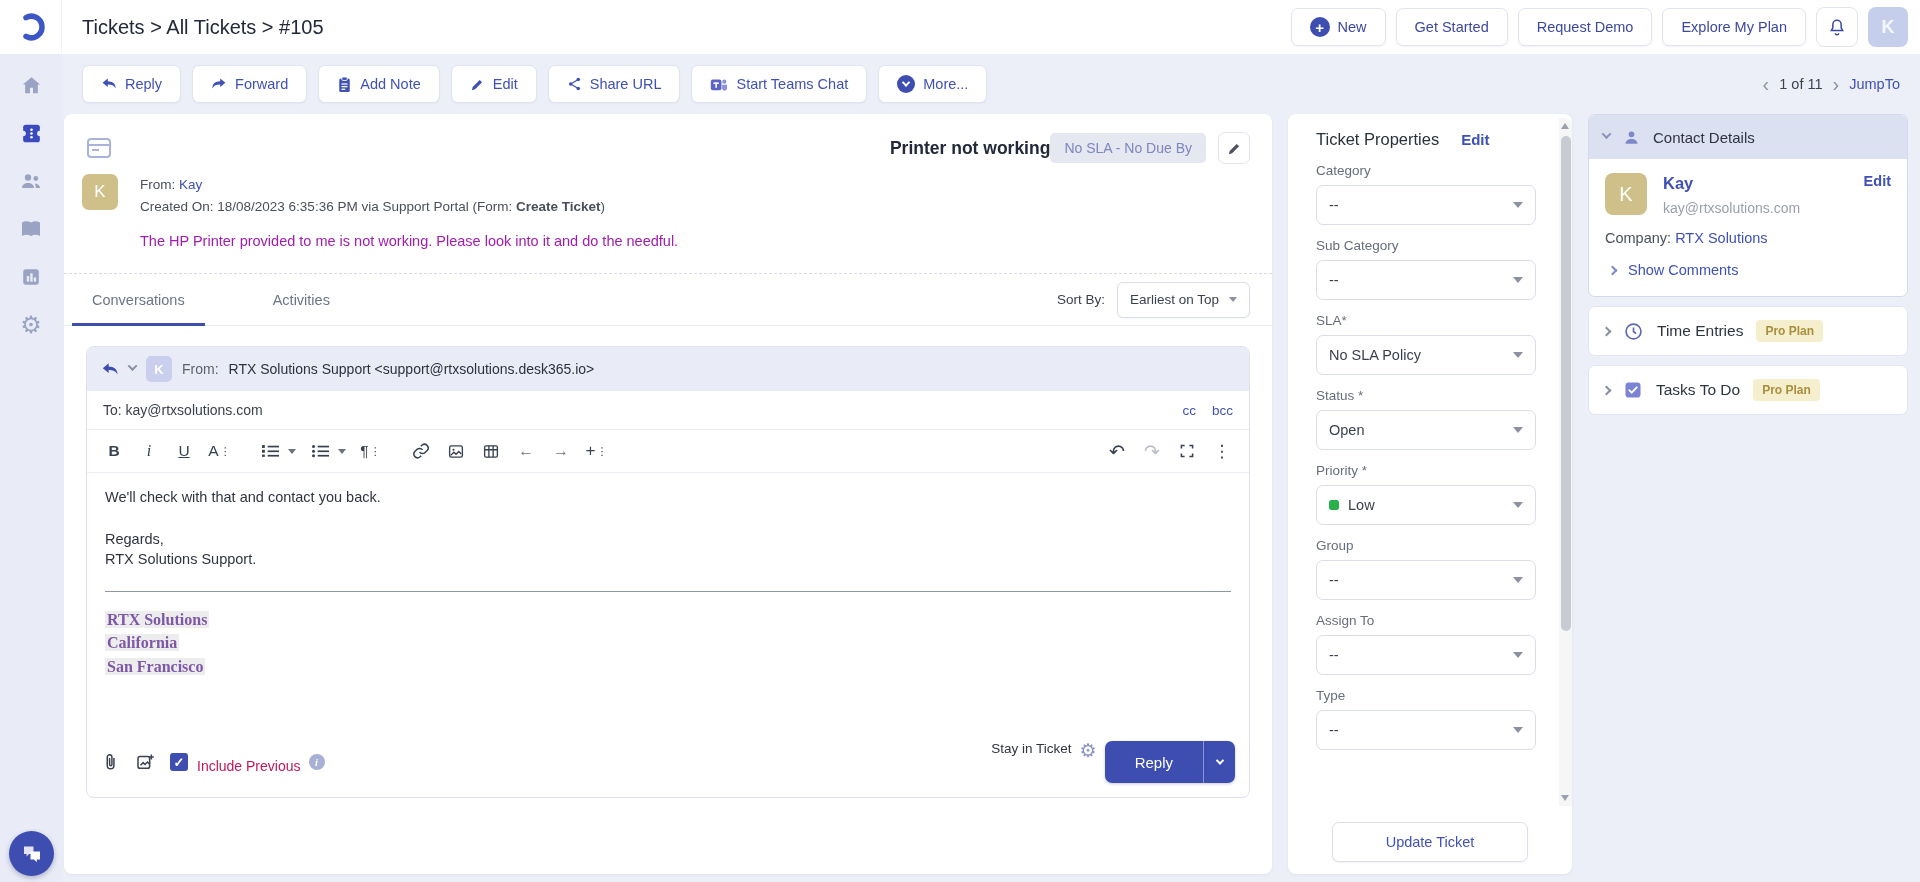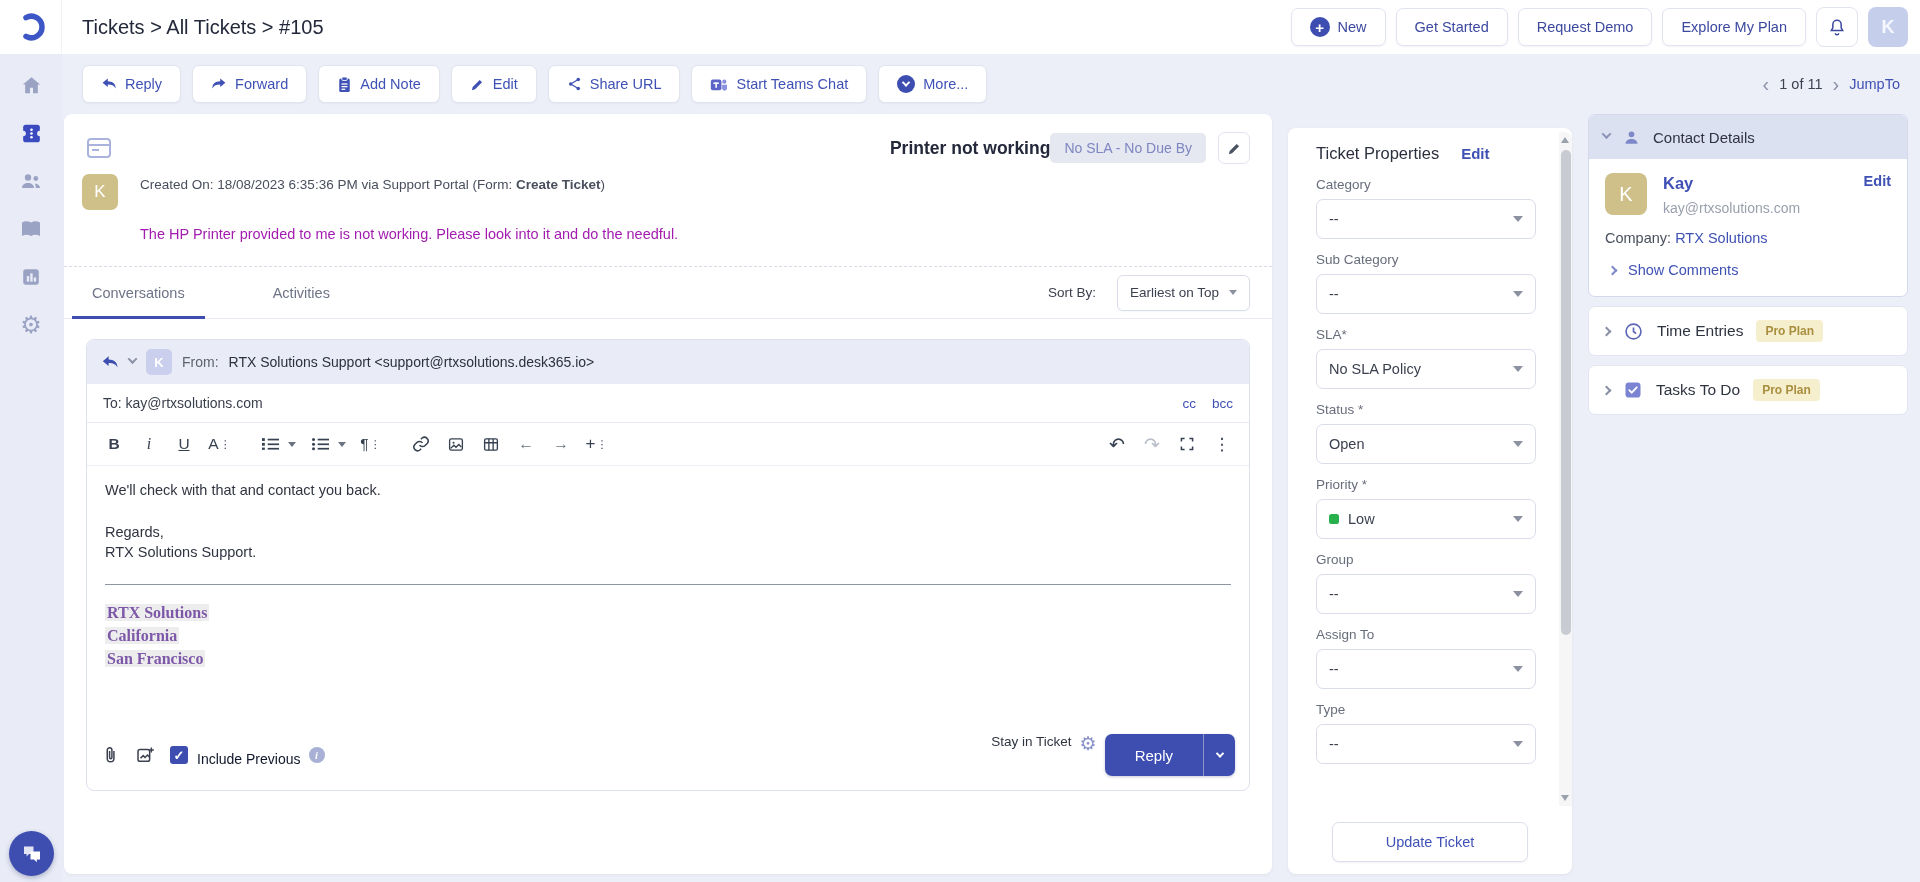--- a/index.html
+++ b/index.html
@@ -49,21 +49,21 @@
   .from-row { display:flex; padding:6px 22px 0 18px; }
   .avatar-tan { width:36px; height:36px; border-radius:7px; background:#cfc089; color:#fff; font-size:17px; font-weight:500; display:flex; align-items:center; justify-content:center; flex:none; }
   .from-meta { margin-left:22px; font-size:13.5px; color:#4a4f5e; line-height:1.6; }
   .from-meta .name { color:#3f51b5; cursor:pointer; }
   .ticket-body { padding:16px 22px 24px 76px; font-size:14.5px; color:#a21caf; border-bottom:1px dashed #d8dbe5; }
 
   
   .tabs-row { display:flex; align-items:center; padding:0 22px; height:52px; border-bottom:1px solid #e8eaf2; }
   .tab { font-size:14.5px; color:#6e7487; padding:0 6px; margin-right:76px; height:52px; display:flex; align-items:center; position:relative; cursor:pointer; }
   .tab.active::after { content:""; position:absolute; left:-14px; right:-14px; bottom:0; height:3px; background:#3d4eb0; }
-  .sort-wrap { margin-left:auto; display:flex; align-items:center; gap:21px; font-size:13.5px; color:#3a3f4d; }
+  .sort-wrap { margin-left:auto; display:flex; align-items:center; gap:12px; font-size:13.5px; color:#3a3f4d; }
   .sort-select { display:flex; align-items:center; gap:10px; height:36px; padding:0 12px; border:1px solid #d9dde9; border-radius:6px; background:#fff; font-size:13.5px; color:#3c4150; cursor:pointer; box-shadow:0 1px 2px rgba(30,40,90,.04); }
   .sort-select .caret { border-top-width:5px; border-left-width:4px; border-right-width:4px; }
 
   
   .compose { margin:20px 22px; border:1px solid #dde1ee; border-radius:8px; overflow:hidden; }
   .compose-head { background:#e9ecf6; display:flex; align-items:center; gap:10px; padding:9px 14px; }
   .compose-head .avatar-sm { width:26px; height:26px; border-radius:5px; background:#c9cfec; color:#fff; font-size:13px; font-weight:600; display:flex; align-items:center; justify-content:center; }
   .compose-head .from-lbl { font-size:14px; color:#5c6270; }
   .compose-head .from-val { font-size:14px; color:#2c3140; }
   .to-row { display:flex; align-items:center; padding:11px 16px; border-bottom:1px solid #e7eaf1; font-size:14px; color:#3a3f4c; }
@@ -81,31 +81,31 @@
   .tbtn.disabled { color:#b9bec9; }
   .ed-content { padding:16px 18px 10px 18px; font-size:14.5px; color:#2f3440; min-height:258px; }
   .ed-content p { margin-bottom:4px; }
   .ed-content .sp { height:22px; }
   .ed-hr { border:none; border-top:1px solid #8f959e; margin:24px 0 16px 0; }
   .sig-line { font-family:"Liberation Serif", serif; font-weight:700; color:#7d57a8; font-size:16px; line-height:1.45; }
   .sig-line span { background:#ededed; padding:0 2px; }
   .compose-foot { display:flex; align-items:center; padding:10px 14px 14px 14px; }
   .foot-ic { margin-right:14px; cursor:pointer; display:flex; align-items:center; }
   .cbx { width:18px; height:18px; border-radius:3px; background:#3d4eb0; color:#fff; font-size:13px; font-weight:700; display:flex; align-items:center; justify-content:center; margin-right:9px; cursor:pointer; }
-  .inc-lbl { font-size:14px; color:#0f172a; margin-right:8px;margin-top:8px; }
+  .inc-lbl { font-size:14px; color:#be185d; margin-right:8px;margin-top:8px; }
   .info-dot { width:16px; height:16px; border-radius:50%; background:#a8b0d6; color:#fff; font-size:10.5px; font-style:italic; font-weight:700; display:flex; align-items:center; justify-content:center; font-family:"Liberation Serif",serif; }
   .foot-right { margin-left:auto; display:flex; align-items:flex-start; gap:8px; }
   .stay-lbl { font-size:13.5px; color:#2f3440; }
   .gear-sm { color:#8a93c8; font-size:19px; cursor:pointer; line-height:1; }
   .reply-split { display:flex; height:42px; border-radius:7px; overflow:hidden; box-shadow:0 1px 3px rgba(30,40,90,.25); cursor:pointer; }
   .reply-main { background:#3d4eb0; color:#fff; font-size:15px; font-weight:500; display:flex; align-items:center; padding:0 30px; }
   .reply-caret { background:#3d4eb0; border-left:1px solid rgba(255,255,255,.4); width:32px; display:flex; align-items:center; justify-content:center; }
 
   
-  .props { position:absolute; left:1288px; top:128px; width:284px; bottom:8px; background:#fff; border-radius:8px; box-shadow:0 1px 3px rgba(40,50,90,.07); }
+  .props { position:absolute; left:1288px; top:114px; width:284px; bottom:8px; background:#fff; border-radius:8px; box-shadow:0 1px 3px rgba(40,50,90,.07); }
   .props-scrollarea { position:absolute; left:0; right:14px; top:0; bottom:64px; padding:16px 24px 0 28px; overflow:hidden; }
   .props-title-row { display:flex; align-items:baseline; margin-bottom:14px; padding-left:28px; }
   .props-title { font-size:16.5px; color:#2b303d; font-weight:500; }
   .props-edit { margin-left:22px; color:#3f51b5; font-size:15px; font-weight:600; cursor:pointer; }
   .field { margin-bottom:13px; }
   .field .lbl { font-size:13.5px; color:#676d7b; margin-bottom:7px; }
   .select { height:40px; border:1px solid #d9dde9; border-radius:7px; background:#fff; display:flex; align-items:center; padding:0 12px; font-size:14.5px; color:#3a3f4e; cursor:pointer; }
   .select .caret { margin-left:auto; }
   .dot-green { width:10px; height:10px; border-radius:2.5px; background:#27b04b; margin-right:9px; }
   .pscroll { position:absolute; right:0; top:4px; bottom:68px; width:13px; background:#f6f6f7; border-radius:0 8px 0 0; }
@@ -327,20 +327,24 @@
             <svg width="15" height="15" viewBox="0 0 20 20" fill="#4a5160">
               <path d="M2.5 17.5l1.1-4.3 9.3-9.3 3.2 3.2-9.3 9.3z"></path>
             </svg>
           </span>
       </div>
     </div>
     <div class="from-row">
       <div class="avatar-tan">K</div>
       <div class="from-meta">
         <div>
+          <span>From:</span>
+          <span class="name">Kay</span>
+        </div>
+        <div>
           <span>Created On: 18/08/2023 6:35:36 PM via Support Portal (Form: </span><b>Create Ticket</b><span>)</span>
         </div>
       </div>
     </div>
     <div class="ticket-body">The HP Printer provided to me is not working. Please look into it and do the needful.</div>
 
     <div class="tabs-row">
       <div class="tab active">Conversations</div>
       <div class="tab">Activities</div>
       <div class="sort-wrap">

